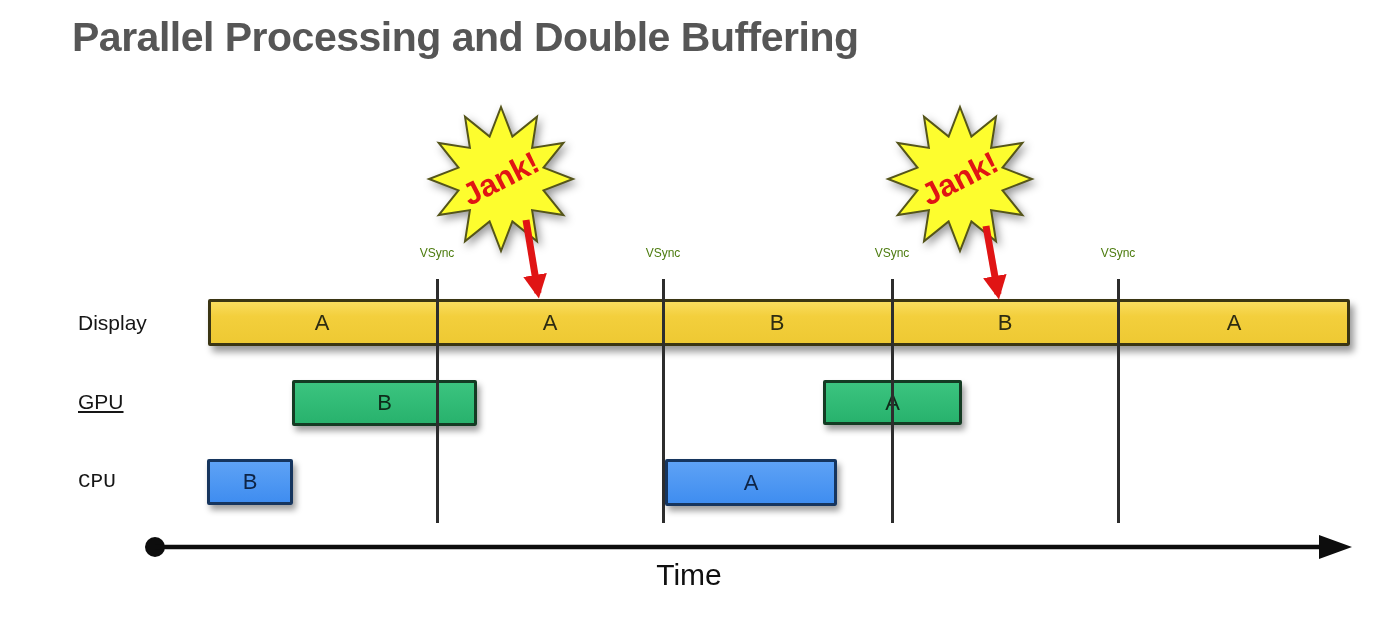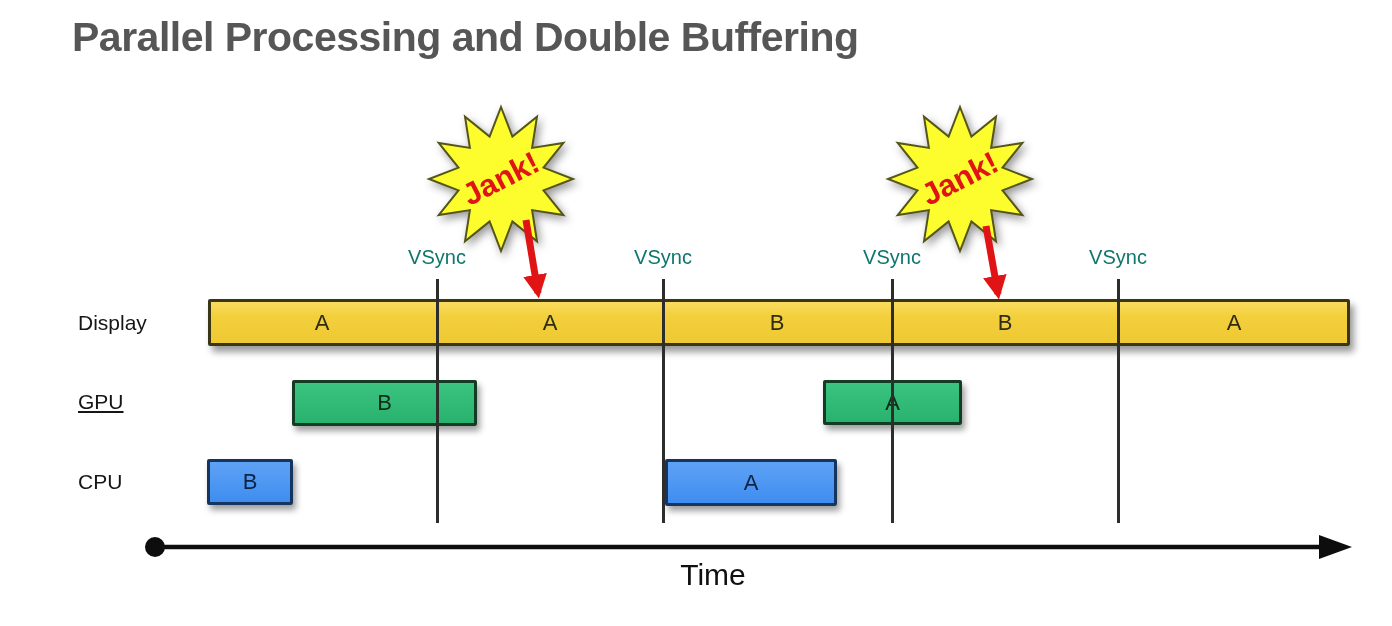--- a/index.html
+++ b/index.html
@@ -24,37 +24,37 @@
   
   .row-label {
     position: absolute;
     left: 35px;
     font-size: 21px;
     color: #161616;
     margin-left: 43px;
   }
   .row-label.display { top: 311px; }
   .row-label.gpu     { top: 390px; text-decoration: underline; }
-  .row-label.cpu     { top: 470px; }
+  .row-label.cpu     { top: 470px; font-family: Liberation Mono, monospace; }
 
   
   .vsync-line {
     position: absolute;
     top: 279px;
     width: 3px;
     height: 244px;
     background: #2d2d2d;
     z-index: 4;
   }
   .vsync-label {
     position: absolute;
     top: 246px;
     transform: translateX(-50%);
-    font-size: 20px;
-    color: #0f766e;
+    font-size: 12px;
+    color: #4d7c0f;
     z-index: 4;
     white-space: nowrap;
   }
 
   
   .bar {
     position: absolute;
     box-sizing: border-box;
     display: flex;
     align-items: center;
@@ -121,21 +121,21 @@
   }
 
   .overlay {
     position: absolute;
     left: 0; top: 0;
     z-index: 7;
     pointer-events: none;
   }
   .time-label {
     position: absolute;
-    left: 713px; top: 558px;
+    left: 689px; top: 558px;
     transform: translateX(-50%);
     font-size: 30px;
     color: #101010;
     z-index: 3;
   }
 </style>
 </head>
 <body>
 
 <div class="canvas">

